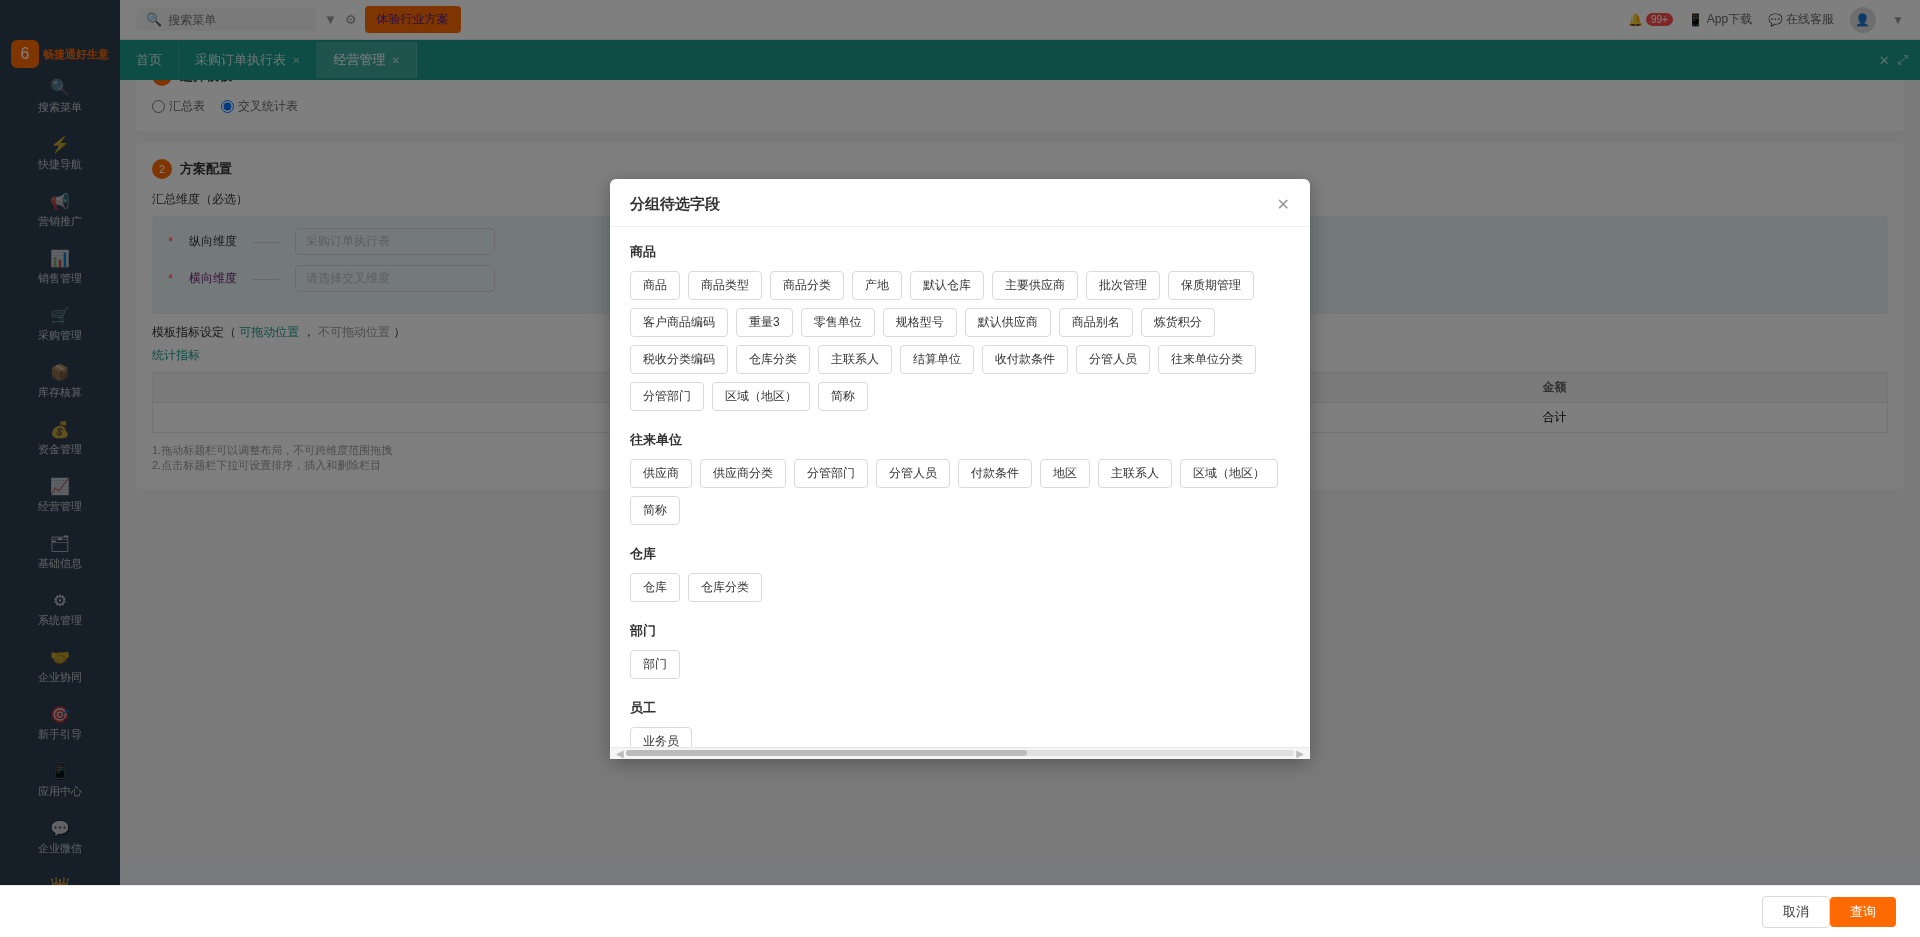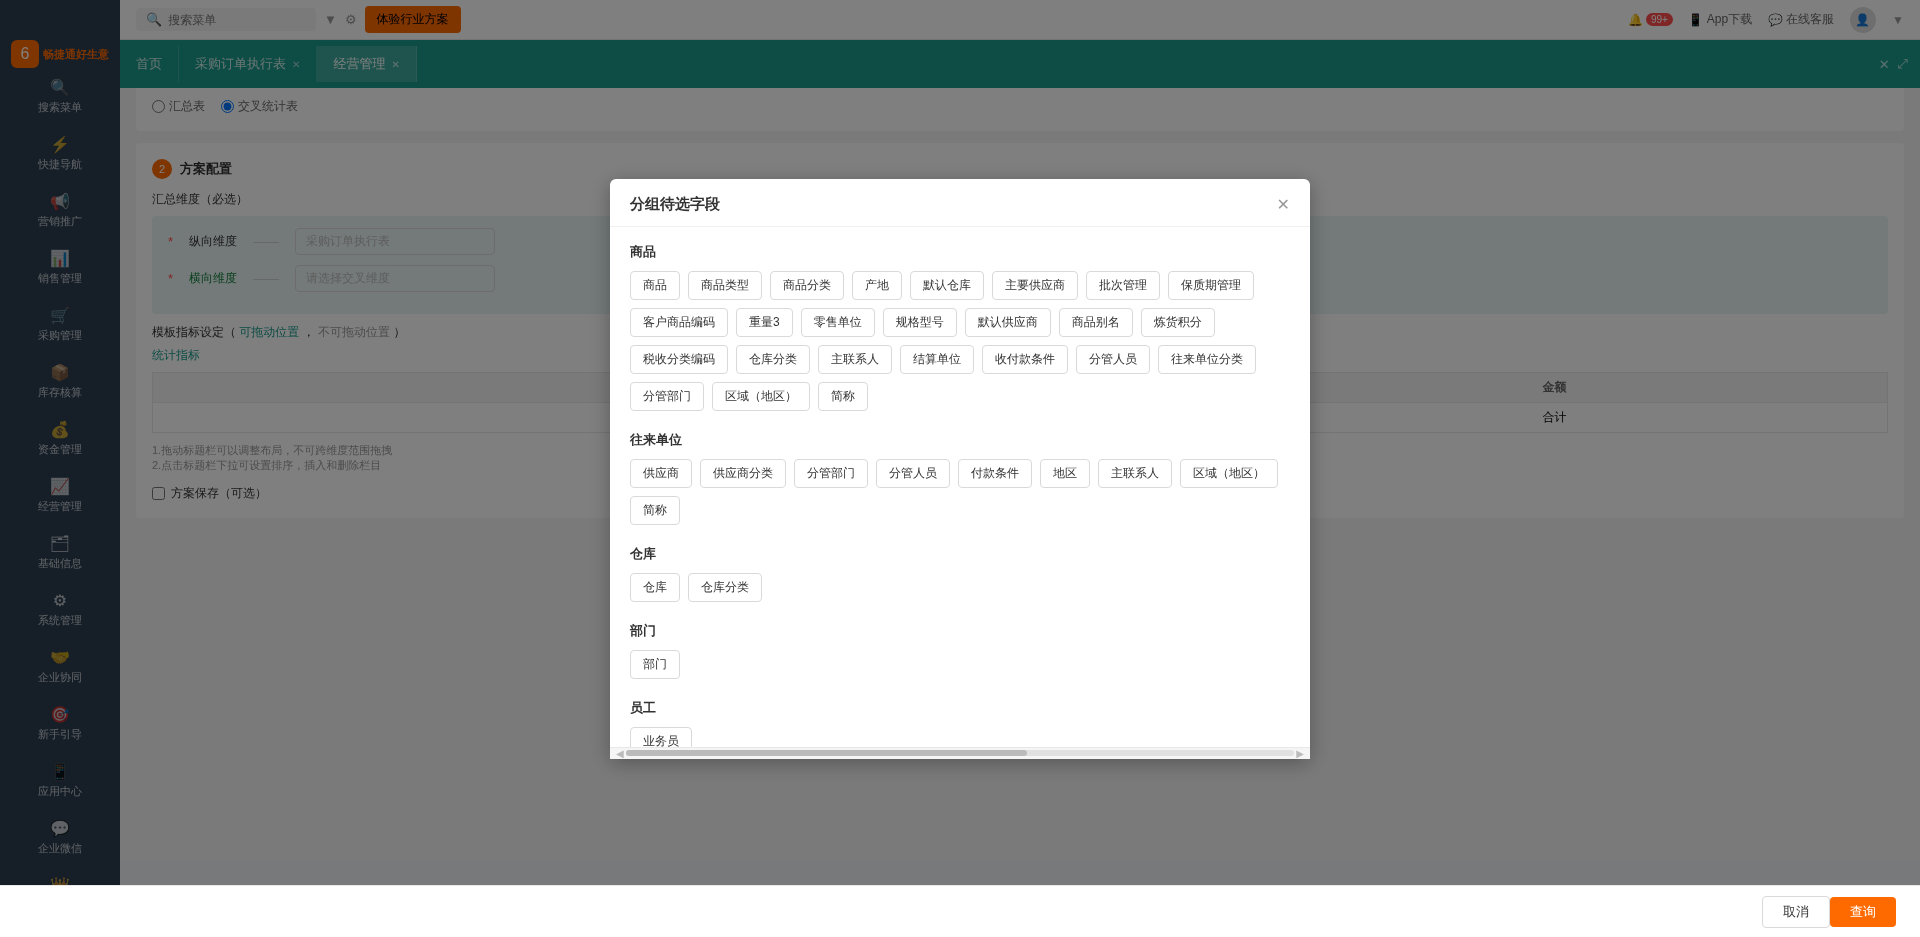--- a/index.html
+++ b/index.html
@@ -17,25 +17,25 @@
       position: fixed;
       top: 0; left: 0; right: 0;
       z-index: 100;
     }
     .top-bar-left { display: flex; align-items: center; gap: 8px; }
     .logo-icon { width: 28px; height: 28px; background: #ff6a00; border-radius: 6px; display: flex; align-items: center; justify-content: center; color: white; font-size: 16px; }
     .search-bar { display: flex; align-items: center; background: #f5f5f5; border-radius: 4px; padding: 4px 10px; gap: 6px; width: 180px; }
     .search-bar input { border: none; background: transparent; outline: none; font-size: 12px; width: 120px; }
     .top-bar-right { display: flex; align-items: center; gap: 16px; font-size: 12px; color: #666; }
     .badge { background: #ff4d4f; color: white; border-radius: 10px; padding: 1px 5px; font-size: 10px; }
-    .trial-btn { background: #ff6a00; color: #000000; border: none; border-radius: 4px; padding: 5px 12px; font-size: 12px; cursor: pointer; }
+    .trial-btn { background: #ff6a00; color: #4c1d95; border: none; border-radius: 4px; padding: 5px 12px; font-size: 12px; cursor: pointer; }
 
     
     .nav-tabs {
-      height: 48px;
+      height: 40px;
       background: #1a9a8a;
       display: flex;
       align-items: center;
       padding: 0 0 0 0;
       position: fixed;
       top: 40px; left: 120px; right: 0;
       z-index: 99;
     }
     .nav-tab {
       height: 36px;
@@ -382,21 +382,21 @@
 
     <div class="settings-bg">
       <div class="form-row">
         <span style="color:#ff4d4f;">*</span>
         <span style="color:#333; font-size:12px;">纵向维度</span>
         <span style="color:#ccc;">——</span>
         <div style="border:1px solid #d9d9d9; border-radius:4px; padding:4px 10px; min-width:200px; font-size:12px; color:#bbb; cursor:pointer;">采购订单执行表</div>
       </div>
       <div class="form-row">
         <span style="color:#ff4d4f;">*</span>
-        <span style="color:#15803d; font-size:12px;">横向维度</span>
+        <span style="color:#701a75; font-size:12px;">横向维度</span>
         <span style="color:#ccc;">——</span>
         <div style="border:1px solid #d9d9d9; border-radius:4px; padding:4px 10px; min-width:200px; font-size:12px; color:#bbb; cursor:pointer;">请选择交叉维度</div>
       </div>
     </div>
 
     <div style="font-size:12px; color:#333; margin: 10px 0 6px;">
       <span>模板指标设定（</span>
       <span style="color:#1a9a8a; cursor:pointer;">可拖动位置</span>
       <span>，</span>
       <span style="color:#999;">不可拖动位置</span>
@@ -420,24 +420,20 @@
           <td>合计</td>
         </tr>
       </tbody>
     </table>
 
     <div style="margin-top:10px; font-size:11px; color:#999;">
       <div>1.拖动标题栏可以调整布局，不可跨维度范围拖拽</div>
       <div>2.点击标题栏下拉可设置排序，插入和删除栏目</div>
     </div>
 
-    <div style="margin-top:12px; display:flex; align-items:center; gap:6px;">
-      <input type="checkbox" style="">
-      <span style="font-size:12px; color:#333;">方案保存（可选）</span>
-    </div>
   </div>
 </div>
 
 <div class="overlay">
   <div class="modal">
     <div class="modal-header">
       <span class="modal-title">分组待选字段</span>
       <span class="modal-close">✕</span>
     </div>
     <div class="modal-body" id="modal-body-container">

